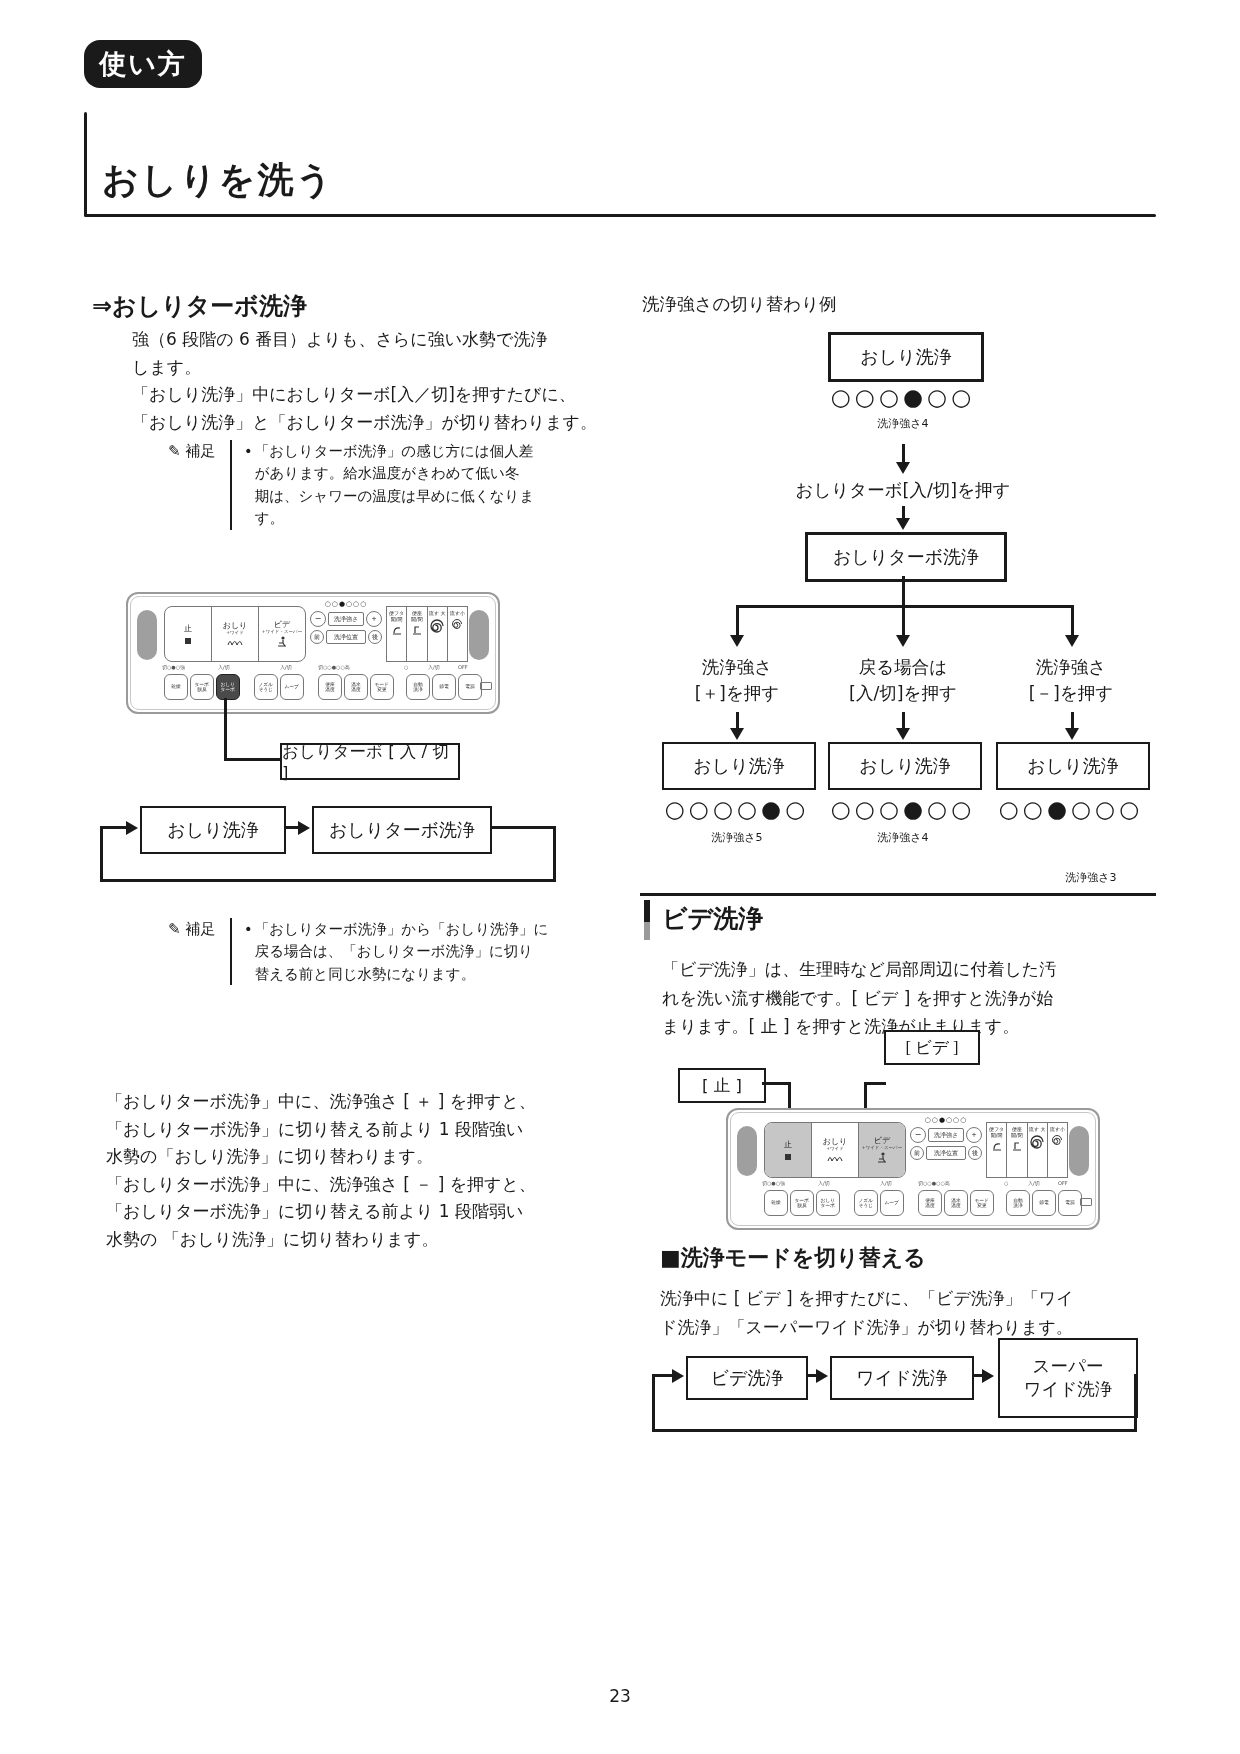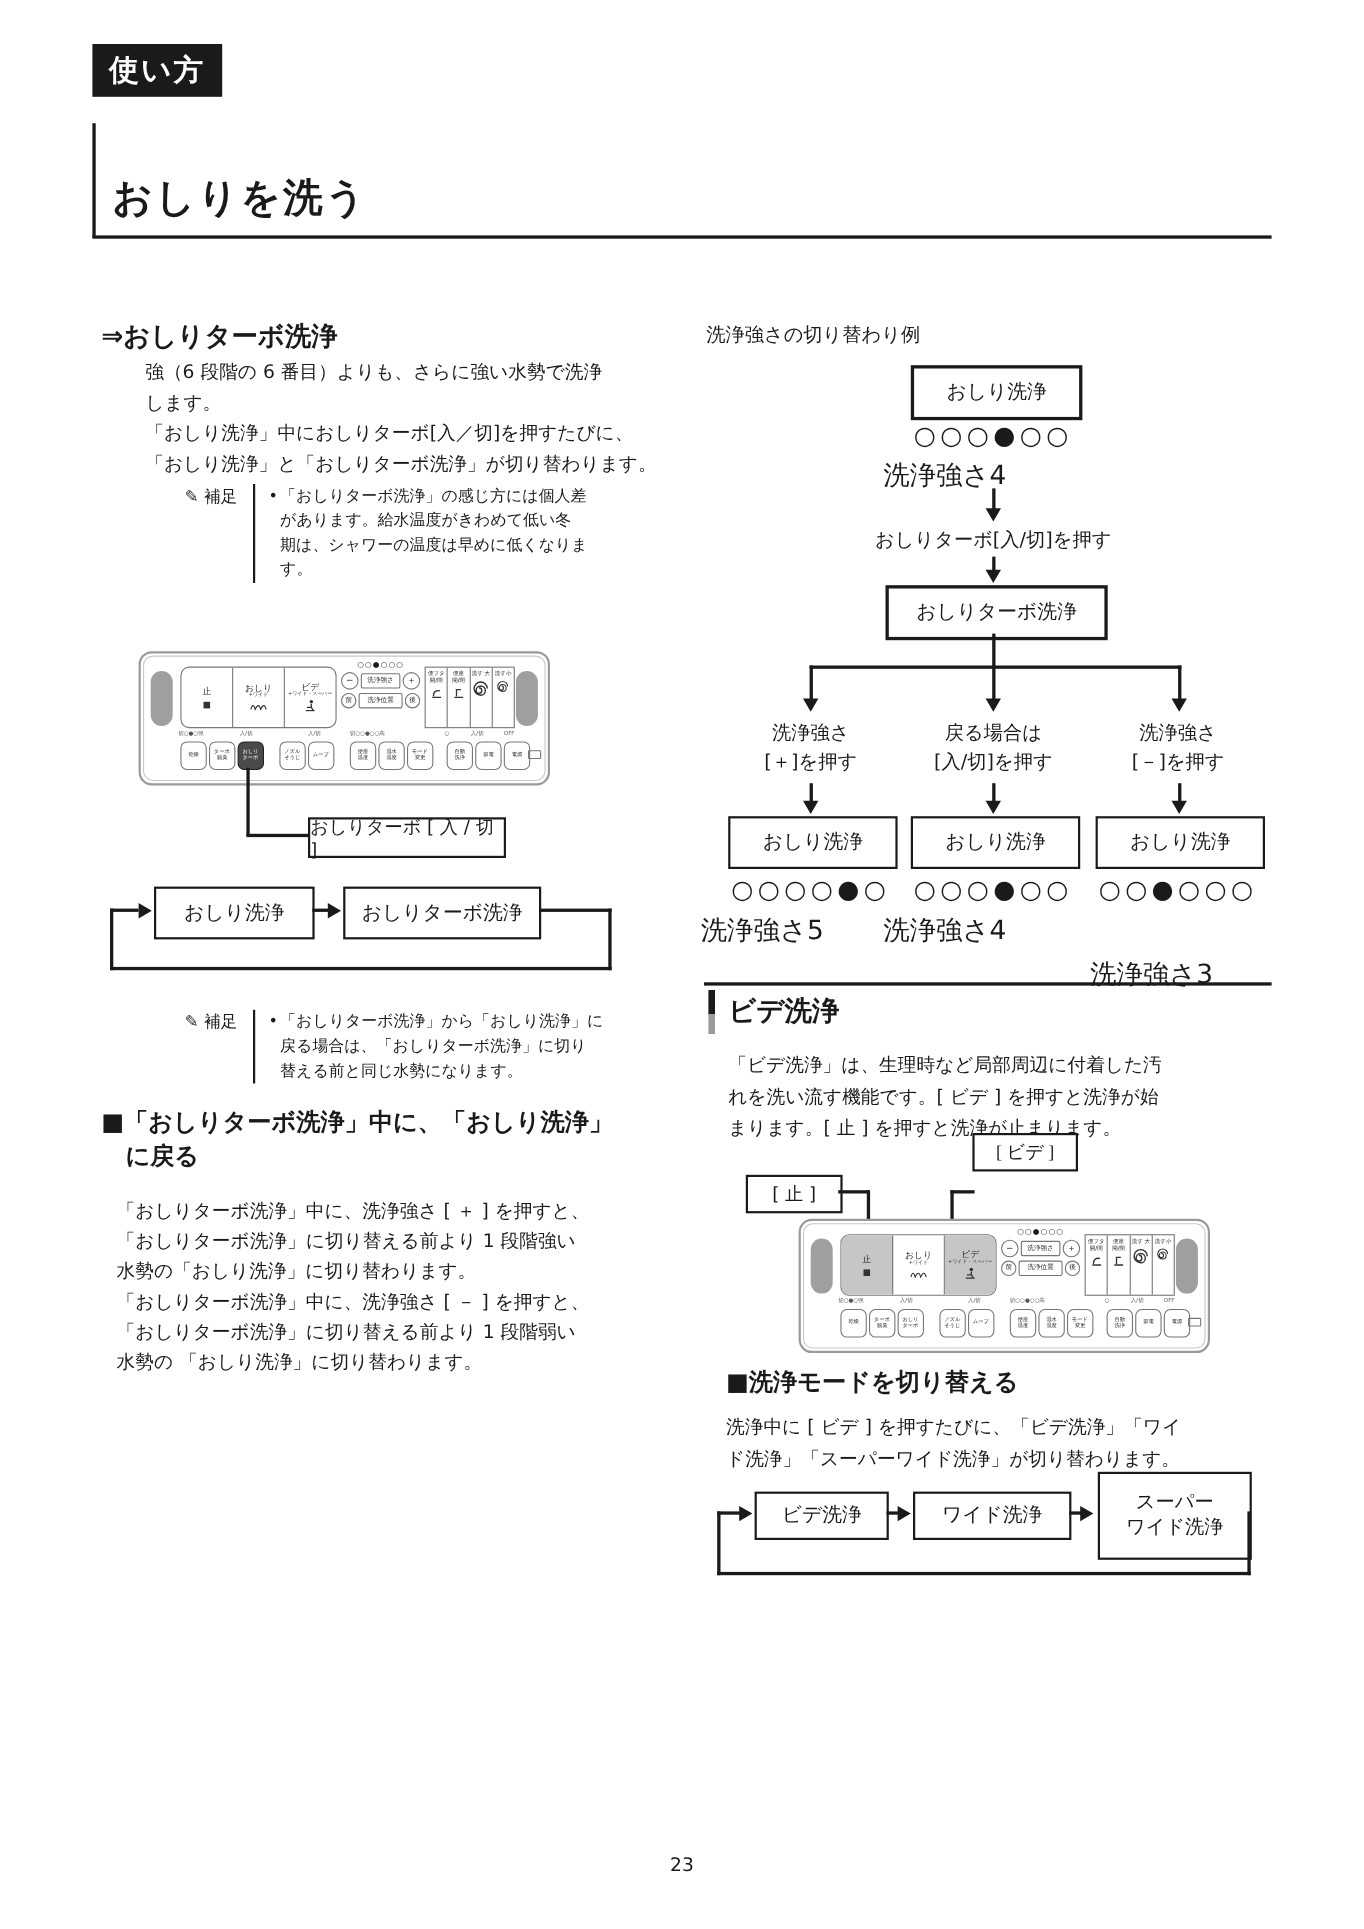--- a/index.html
+++ b/index.html
@@ -1,18 +1,18 @@
 <!DOCTYPE html>
 <html><head>
 <meta charset="utf-8">
 <style>
   html,body{margin:0;padding:0;background:#e8e8e8;}
   #page{position:relative;width:1240px;height:1754px;background:#ffffff;margin:0 auto;
         font-family:"DejaVu Sans","Liberation Sans",sans-serif;color:#1a1a1a;overflow:hidden;}
-  .abs{position:absolute;}
+  .abs{position:absolute;border-radius:16px;}
   .pre{white-space:pre-line;}
   
   .tag{left:84px;top:40px;width:118px;height:48px;background:#1a1a1a;color:#fff;
        font-size:27px;font-weight:bold;display:flex;align-items:center;justify-content:center;letter-spacing:2px;}
   .title-vline{left:84px;top:112px;width:3px;height:104px;background:#1a1a1a;}
   .page-title{left:102px;top:156px;font-size:36px;font-weight:600;letter-spacing:2px;}
   .title-rule{left:84px;top:214px;width:1072px;height:3px;background:#1a1a1a;}
   
   .h-sub{font-size:24px;font-weight:bold;}
   .body-txt{font-size:17px;line-height:1.62;}
@@ -24,21 +24,21 @@
   .h-block{font-size:22px;font-weight:bold;line-height:1.4;}
   
   .vl{position:absolute;width:3px;background:#1a1a1a;}
   .hl{position:absolute;height:3px;background:#1a1a1a;}
   .ah-d{position:absolute;width:0;height:0;border-left:7px solid transparent;border-right:7px solid transparent;border-top:12px solid #1a1a1a;}
   .ah-r{position:absolute;width:0;height:0;border-top:7px solid transparent;border-bottom:7px solid transparent;border-left:12px solid #1a1a1a;}
   
   .fbox{position:absolute;border:2.5px solid #1a1a1a;background:#fff;display:flex;align-items:center;justify-content:center;font-size:18px;text-align:center;line-height:1.3;}
   .fbox.b3{border-width:3px;}
   .dots{position:absolute;font-size:23px;letter-spacing:4px;text-align:center;}
-  .lvl{position:absolute;font-size:24px;text-align:left;}
+  .lvl{position:absolute;font-size:11px;text-align:center;}
   .flow-lbl{position:absolute;font-size:17.5px;text-align:center;line-height:1.5;}
   .callout{position:absolute;border:2px solid #1a1a1a;background:#fff;display:flex;align-items:center;justify-content:center;font-size:16.5px;}
   
   .sec-rule{left:640px;top:893px;width:516px;height:2.5px;background:#1a1a1a;position:absolute;}
   .sec-bar{left:644px;top:900px;width:6px;height:40px;background:linear-gradient(#1a1a1a 0 55%, #9a9a9a 55% 100%);position:absolute;}
   .sec-title{left:662px;top:902px;font-size:25px;font-weight:bold;position:absolute;}
   
   .remote{position:absolute;width:370px;height:118px;border:2px solid #9a9a9a;border-radius:12px;background:#fff;}
   .remote::before{content:"";position:absolute;inset:2px;border:1px solid #c8c8c8;border-radius:9px;}
   .r-pill{position:absolute;width:20px;height:50px;background:#9f9f9f;border-radius:10px;top:16px;}
@@ -237,22 +237,20 @@
     <span class="tag2" style="margin-left:5px;">補足</span>
     <span class="bar"></span>
     <span class="txt">
       <span class="blt">•</span>
       <span class="pre">「おしりターボ洗浄」から「おしり洗浄」に
 戻る場合は、「おしりターボ洗浄」に切り
 替える前と同じ水勢になります。</span>
     </span>
   </div>
 
-  <div class="abs h-block pre" style="left:92px;top:1006px;width:500px;">■「おしりターボ洗浄」中に、「おしり洗浄」
-　に戻る</div>
   <div class="abs body-txt pre" style="left:106px;top:1088px;width:500px;">「おしりターボ洗浄」中に、洗浄強さ [ ＋ ] を押すと、
 「おしりターボ洗浄」に切り替える前より 1 段階強い
 水勢の「おしり洗浄」に切り替わります。
 「おしりターボ洗浄」中に、洗浄強さ [ － ] を押すと、
 「おしりターボ洗浄」に切り替える前より 1 段階弱い
 水勢の 「おしり洗浄」に切り替わります。</div>
 
   <div class="abs" style="left:642px;top:292px;font-size:17.5px;">洗浄強さの切り替わり例</div>
 
   <div class="fbox b3" style="left:828px;top:332px;width:150px;height:44px;">おしり洗浄</div>

